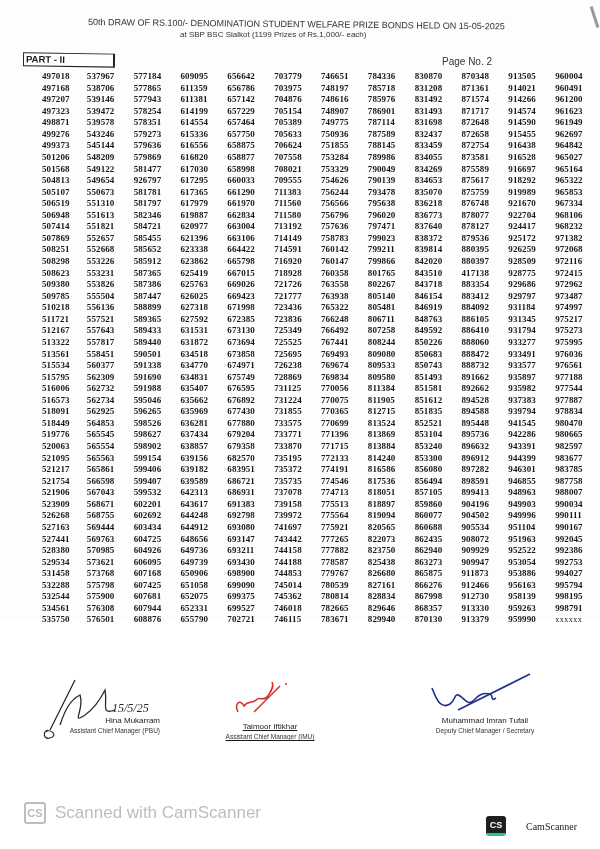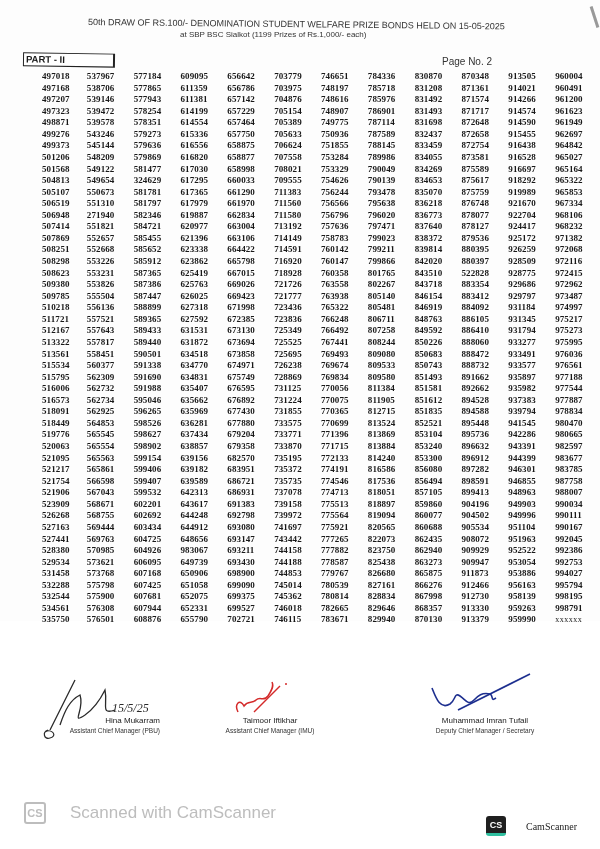--- a/index.html
+++ b/index.html
@@ -21,21 +21,21 @@
     .sig { position: absolute; text-align: center; }
     .sig .name { font-size: 8px; color: #222; white-space: nowrap; }
     .sig .role { font-size: 6.5px; color: #333; white-space: nowrap; margin-top: 2px; }
     .sig1 { left: 40px; top: 0; width: 120px; }
     .sig2 { left: 210px; top: 0; width: 120px; }
     .sig3 { left: 410px; top: 0; width: 150px; }
     .sig svg { position: absolute; }
     .sig .label-block { position: absolute; left: 0; width: 100%; }
     .footer-left { position: absolute; left: 24px; top: 802px; display: flex; align-items: center; }
     .cs-box { width: 22px; height: 22px; border: 2px solid #bdbdbd; border-radius: 3px; font-size: 11px; font-weight: bold; color: #bdbdbd; display: flex; align-items: center; justify-content: center; }
-    .footer-left .txt { font-size: 17px; color: #bdbdbd; margin-left: 24px; white-space: nowrap; }
+    .footer-left .txt { font-size: 17px; color: #bdbdbd; margin-left: 9px; white-space: nowrap; }
     .footer-right { position: absolute; left: 486px; top: 816px; display: flex; align-items: center; }
     .cs-logo { width: 20px; height: 20px; background: #1f1f1f; border-radius: 3px; color: #fff; font-size: 9px; font-weight: bold; display: flex; align-items: center; justify-content: center; border-bottom: 3px solid #2fbf9f; }
     .footer-right .txt { font-family: "Liberation Serif", serif; font-size: 10px; color: #222; margin-left: 4px; white-space: nowrap; padding-left: 16px; }
   </style>
 </head>
 <body>
 
 <div class="page">
 
   <div class="corner-mark"></div>
@@ -173,21 +173,21 @@
         <div class="cell">753329</div>
         <div class="cell">790049</div>
         <div class="cell">834269</div>
         <div class="cell">875589</div>
         <div class="cell">916697</div>
         <div class="cell">965164</div>
       </div>
       <div class="row">
         <div class="cell c0">504813</div>
         <div class="cell">549654</div>
-        <div class="cell">324629</div>
+        <div class="cell">926797</div>
         <div class="cell">617295</div>
         <div class="cell">660033</div>
         <div class="cell">709555</div>
         <div class="cell">754626</div>
         <div class="cell">790139</div>
         <div class="cell">834653</div>
         <div class="cell">875617</div>
         <div class="cell">918292</div>
         <div class="cell">965322</div>
       </div>
@@ -214,21 +214,21 @@
         <div class="cell">711560</div>
         <div class="cell">756566</div>
         <div class="cell">795638</div>
         <div class="cell">836218</div>
         <div class="cell">876748</div>
         <div class="cell">921670</div>
         <div class="cell">967334</div>
       </div>
       <div class="row">
         <div class="cell c0">506948</div>
-        <div class="cell">271940</div>
+        <div class="cell">551613</div>
         <div class="cell">582346</div>
         <div class="cell">619887</div>
         <div class="cell">662834</div>
         <div class="cell">711580</div>
         <div class="cell">756796</div>
         <div class="cell">796020</div>
         <div class="cell">836773</div>
         <div class="cell">878077</div>
         <div class="cell">922704</div>
         <div class="cell">968106</div>
@@ -292,21 +292,21 @@
       <div class="row">
         <div class="cell c0">508623</div>
         <div class="cell">553231</div>
         <div class="cell">587365</div>
         <div class="cell">625419</div>
         <div class="cell">667015</div>
         <div class="cell">718928</div>
         <div class="cell">760358</div>
         <div class="cell">801765</div>
         <div class="cell">843510</div>
-        <div class="cell">522828</div>
+        <div class="cell">417138</div>
         <div class="cell">928775</div>
         <div class="cell">972415</div>
       </div>
       <div class="row">
         <div class="cell c0">509380</div>
         <div class="cell">553826</div>
         <div class="cell">587386</div>
         <div class="cell">625763</div>
         <div class="cell">669026</div>
         <div class="cell">721726</div>
@@ -622,21 +622,21 @@
         <div class="cell">822073</div>
         <div class="cell">862435</div>
         <div class="cell">908072</div>
         <div class="cell">951963</div>
         <div class="cell">992045</div>
       </div>
       <div class="row">
         <div class="cell c0">528380</div>
         <div class="cell">570985</div>
         <div class="cell">604926</div>
-        <div class="cell">983067</div>
+        <div class="cell">649736</div>
         <div class="cell">693211</div>
         <div class="cell">744158</div>
         <div class="cell">777882</div>
         <div class="cell">823750</div>
         <div class="cell">862940</div>
         <div class="cell">909929</div>
         <div class="cell">952522</div>
         <div class="cell">992386</div>
       </div>
       <div class="row">
@@ -737,21 +737,21 @@
         <div class="role">Assistant Chief Manager (PBU)</div>
       </div>
     </div>
 
     <div class="sig sig2">
       <svg width="120" height="50" viewBox="0 0 120 50" style="left:0;top:4px;">
         <path d="M28 38 C24 30 30 24 34 32 C38 26 42 30 46 26 C50 22 54 28 58 22 C62 16 64 12 62 8" stroke="#d42a2a" stroke-width="1.5" fill="none"></path>
         <path d="M44 38 L70 12" stroke="#d42a2a" stroke-width="1.4" fill="none"></path>
         <circle cx="76" cy="10" r="1" fill="#d42a2a"></circle>
       </svg>
-      <div class="label-block" style="top:46px;">
+      <div class="label-block" style="top:52px;text-decoration:underline;">
         <div class="name">Taimoor Iftikhar</div>
         <div class="role">Assistant Chief Manager (IMU)</div>
       </div>
     </div>
 
     <div class="sig sig3">
       <svg width="150" height="50" viewBox="0 0 150 50" style="left:0;top:0;">
         <path d="M22 18 C26 28 30 40 40 34 C46 30 44 22 50 26 C56 30 58 36 64 30 C68 26 72 22 80 24 C84 26 80 32 86 28" stroke="#1d2f8f" stroke-width="1.6" fill="none"></path>
         <path d="M48 40 L120 4" stroke="#1d2f8f" stroke-width="1.6" fill="none"></path>
       </svg>

